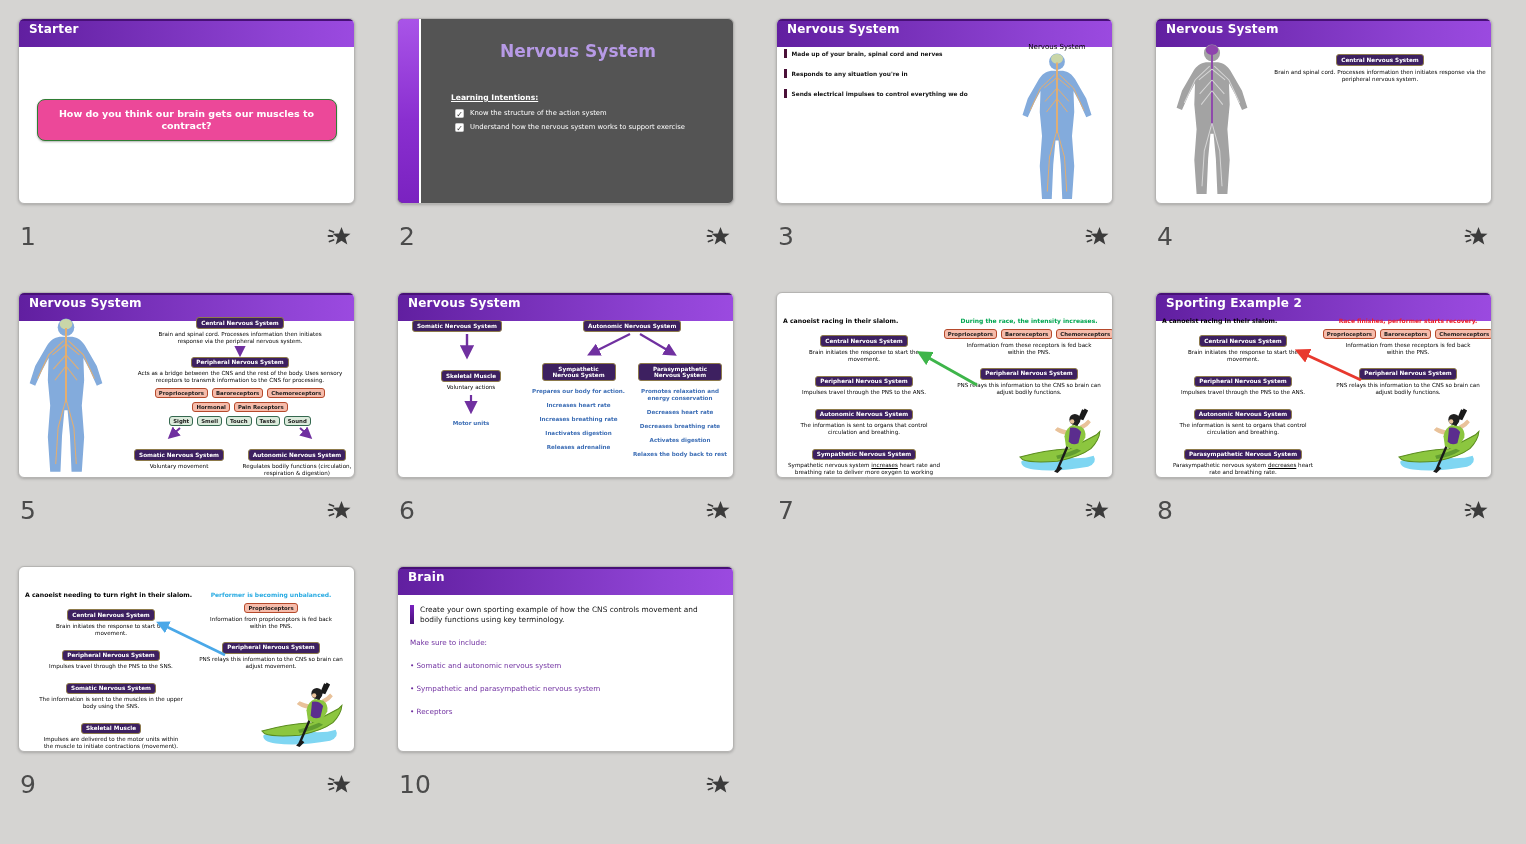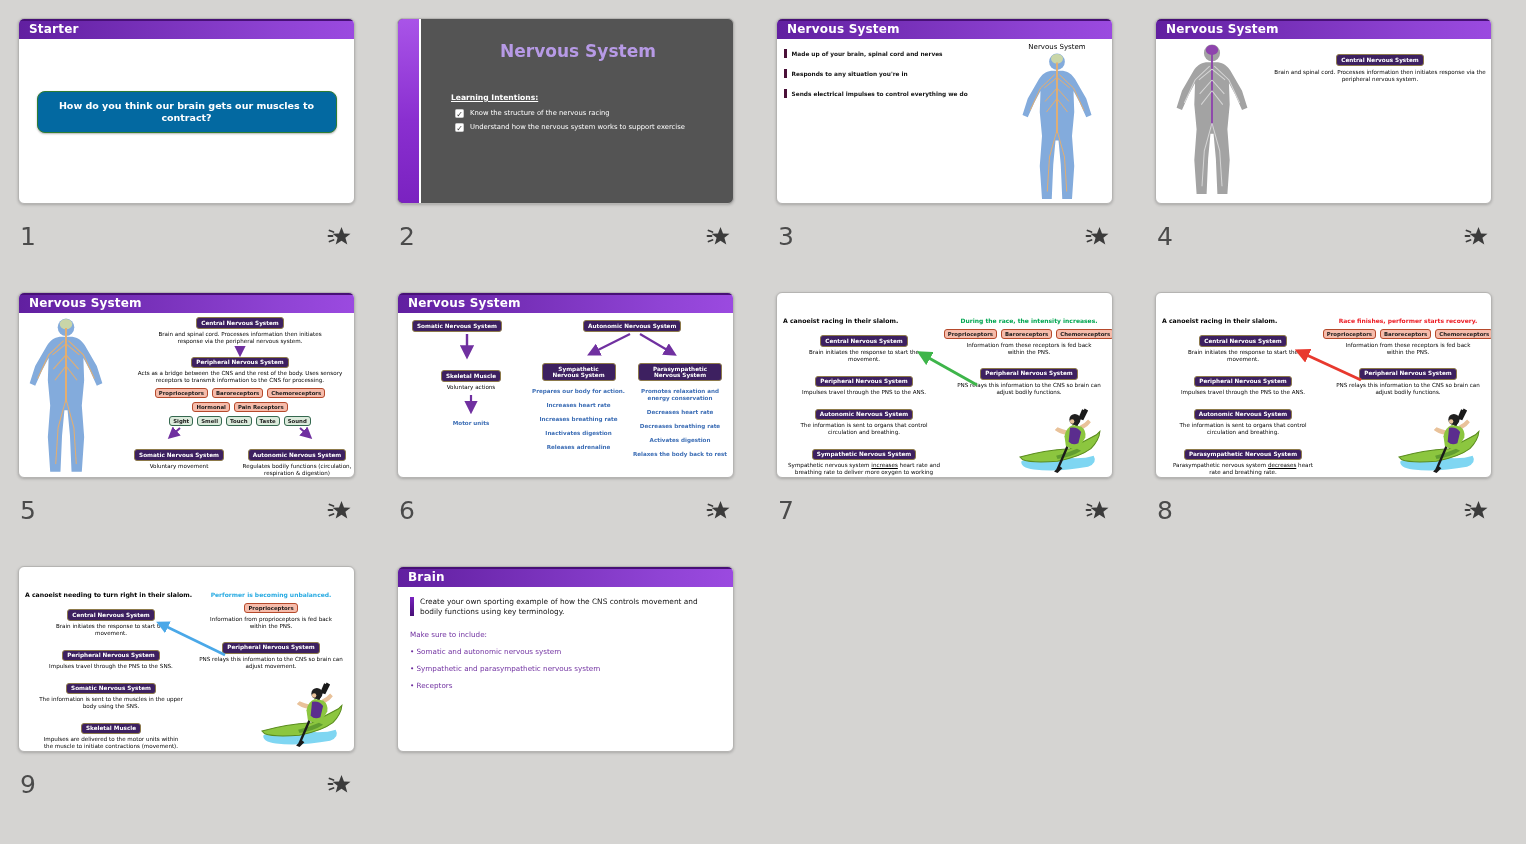--- a/index.html
+++ b/index.html
@@ -5,33 +5,33 @@
   * { margin:0; padding:0; box-sizing:border-box; }
   html,body { width:1526px; height:844px; background:#d5d4d2; font-family:"DejaVu Sans","Liberation Sans",sans-serif; overflow:hidden; }
   .board { display:grid; grid-template-columns:repeat(4,337px); column-gap:42px; padding:18px 18px 0 18px; }
   .cell { width:337px; }
   .card { position:relative; width:337px; height:186px; background:#fff; border:1px solid #b5b4b2; border-radius:6px; box-shadow:0 1px 3px rgba(0,0,0,.22); overflow:hidden; }
   .numrow { display:flex; justify-content:space-between; align-items:center; margin:16px 4px 40px 2px; height:32px; }
   .num { font-size:25px; color:#4b4b4b; }
   .star svg { display:block; }
 
   
-  .hdr { height:20px; background:linear-gradient(90deg,#611fa0 0%, #8f43d4 78%, #9b4ae0 100%); border-top:2px solid #471076; color:#fff; font-weight:bold; font-size:12px; line-height:17px; padding-left:10px; letter-spacing:.2px; }
+  .hdr { height:28px; background:linear-gradient(90deg,#611fa0 0%, #8f43d4 78%, #9b4ae0 100%); border-top:2px solid #471076; color:#fff; font-weight:bold; font-size:12px; line-height:17px; padding-left:10px; letter-spacing:.2px; }
 
   
   .pbadge { display:inline-block; background:#3d2060; color:#fff; font-weight:bold; font-size:5.7px; line-height:1.15; padding:1.6px 4px; border:1px solid #8d7a4a; border-radius:3px; text-align:center; }
   .rbadge { display:inline-block; background:#f6bcab; color:#1a1a1a; font-weight:bold; font-size:5.4px; padding:1.2px 3px; border:1px solid #b5492b; border-radius:3px; }
   .gbadge { display:inline-block; background:#dcebdc; color:#1a1a1a; font-weight:bold; font-size:5.4px; padding:1.2px 3px; border:1px solid #35684f; border-radius:3px; }
 
   .tx { font-size:5.6px; line-height:1.25; color:#000; text-align:center; }
   .u { text-decoration:underline; }
 
   
   .s1-body { display:flex; justify-content:center; }
-  .green-box { margin-top:52px; width:300px; background:#0369a1; border:1.5px solid #2f7d33; border-radius:8px; box-shadow:0 1px 2px rgba(0,0,0,.3); color:#fff; font-weight:bold; font-size:9.5px; line-height:1.25; text-align:center; padding:8px 14px; }
+  .green-box { margin-top:52px; width:300px; background:#ec4899; border:1.5px solid #2f7d33; border-radius:8px; box-shadow:0 1px 2px rgba(0,0,0,.3); color:#fff; font-weight:bold; font-size:9.5px; line-height:1.25; text-align:center; padding:8px 14px; }
 
   
   .card.dark { background:#545454; }
   .s2-stripe { position:absolute; left:0; top:0; bottom:0; width:23px; background:linear-gradient(180deg,#a954e8 0%, #8a2fd0 55%, #7a22c0 100%); border-right:2px solid #fff; }
   .s2-main { position:absolute; left:25px; right:0; top:0; bottom:0; }
   .s2-title { text-align:center; margin-top:22px; color:#b79ae6; font-weight:bold; font-size:17px; }
   .s2-li { margin:32px 0 7px 28px; color:#fff; font-weight:bold; font-size:7.6px; text-decoration:underline; }
   .s2-item { display:flex; align-items:flex-start; margin:0 20px 5px 32px; color:#fff; font-size:6.8px; line-height:1.2; }
   .cbx { flex:0 0 auto; width:9px; height:9px; background:#fff; border:1px solid #ccc; border-radius:1.5px; color:#333; font-size:8px; line-height:9px; text-align:center; font-weight:bold; margin-right:6px; }
 
@@ -77,21 +77,21 @@
   .step .tx { margin-top:2px; }
   .canoe { position:absolute; right:5px; bottom:4px; }
   .ov { position:absolute; inset:0; pointer-events:none; }
 
   
   .s10-body { padding:10px 28px 0 12px; }
   .task-row { display:flex; }
   .task-bar { flex:0 0 auto; width:4px; background:linear-gradient(180deg,#7a22c0,#471076); margin-right:6px; }
   .task-text { font-size:7.4px; line-height:1.3; color:#111; width:300px; }
   .incl-label { margin-top:14px; font-size:7.2px; color:#7030a0; }
-  .incl-item { margin-top:8px; font-size:7.2px; color:#7030a0; }
+  .incl-item { margin-top:14px; font-size:7.2px; color:#7030a0; }
   .incl-item::before { content:"• "; }
   .hidden-defs { position:absolute; width:0; height:0; overflow:hidden; }
 </style>
 </head>
 <body>
 
 <svg class="hidden-defs" aria-hidden="true">
   <defs>
     <marker id="ahp" markerWidth="6" markerHeight="6" refX="4.5" refY="3" orient="auto">
         <path d="M0,0 L6,3 L0,6 Z" fill="#7030a0"></path>
@@ -161,21 +161,21 @@
   </div>
 
   <div class="cell">
     <div class="card dark">
       <div class="s2-stripe"></div>
       <div class="s2-main">
         <div class="s2-title">Nervous System</div>
         <div class="s2-li">Learning Intentions:</div>
         <div class="s2-item">
           <span class="cbx">✓</span>
-          <span>Know the structure of the nervous racing</span>
+          <span>Know the structure of the action system</span>
         </div>
         <div class="s2-item">
           <span class="cbx">✓</span>
           <span>Understand how the nervous system works to support exercise</span>
         </div>
       </div>
     </div>
     <div class="numrow">
       <span class="num">2</span>
       <span class="star">
@@ -386,20 +386,21 @@
       <span class="star">
           <svg width="24" height="20">
             <use href="#staric"></use>
           </svg>
         </span>
     </div>
   </div>
 
   <div class="cell">
     <div class="card">
+      <div class="hdr"><span>Sporting Example 2</span></div>
       <div class="sx-left">
         <div class="scenario">A canoeist racing in their slalom.</div>
         <div class="step"><span class="pbadge">Central Nervous System</span><div class="tx" style="width:130px">Brain initiates the response to start the movement.</div></div>
         <div class="step"><span class="pbadge">Peripheral Nervous System</span><div class="tx" style="width:130px">Impulses travel through the PNS to the ANS.</div></div>
         <div class="step"><span class="pbadge">Autonomic Nervous System</span><div class="tx" style="width:150px">The information is sent to organs that control circulation and breathing.</div></div>
         <div class="step"><span class="pbadge">Parasympathetic Nervous System</span>
           <div class="tx" style="width:150px"><span>Parasympathetic nervous system </span><span class="u">decreases</span><span> heart rate and breathing rate.</span></div>
         </div>
       </div>
       <div class="sx-right">
@@ -472,15 +473,23 @@
         <div class="task-row">
           <div class="task-bar"></div>
           <div class="task-text">Create your own sporting example of how the CNS controls movement and bodily functions using key terminology.</div>
         </div>
         <div class="incl-label">Make sure to include:</div>
         <div class="incl-item">Somatic and autonomic nervous system</div>
         <div class="incl-item">Sympathetic and parasympathetic nervous system</div>
         <div class="incl-item">Receptors</div>
       </div>
     </div>
+    <div class="numrow">
+      <span class="num">10</span>
+      <span class="star">
+          <svg width="24" height="20">
+            <use href="#staric"></use>
+          </svg>
+        </span>
+    </div>
   </div>
 
 </div>
 
 </body></html>

